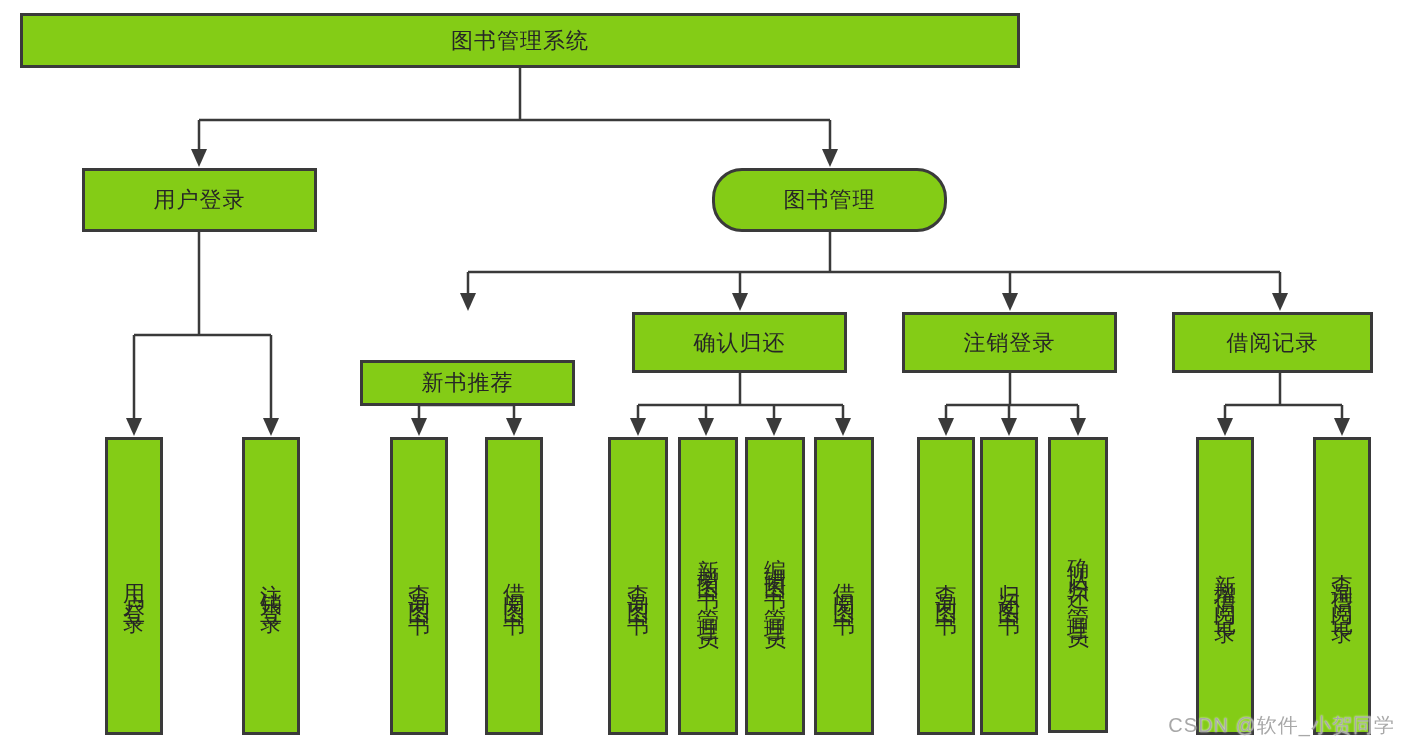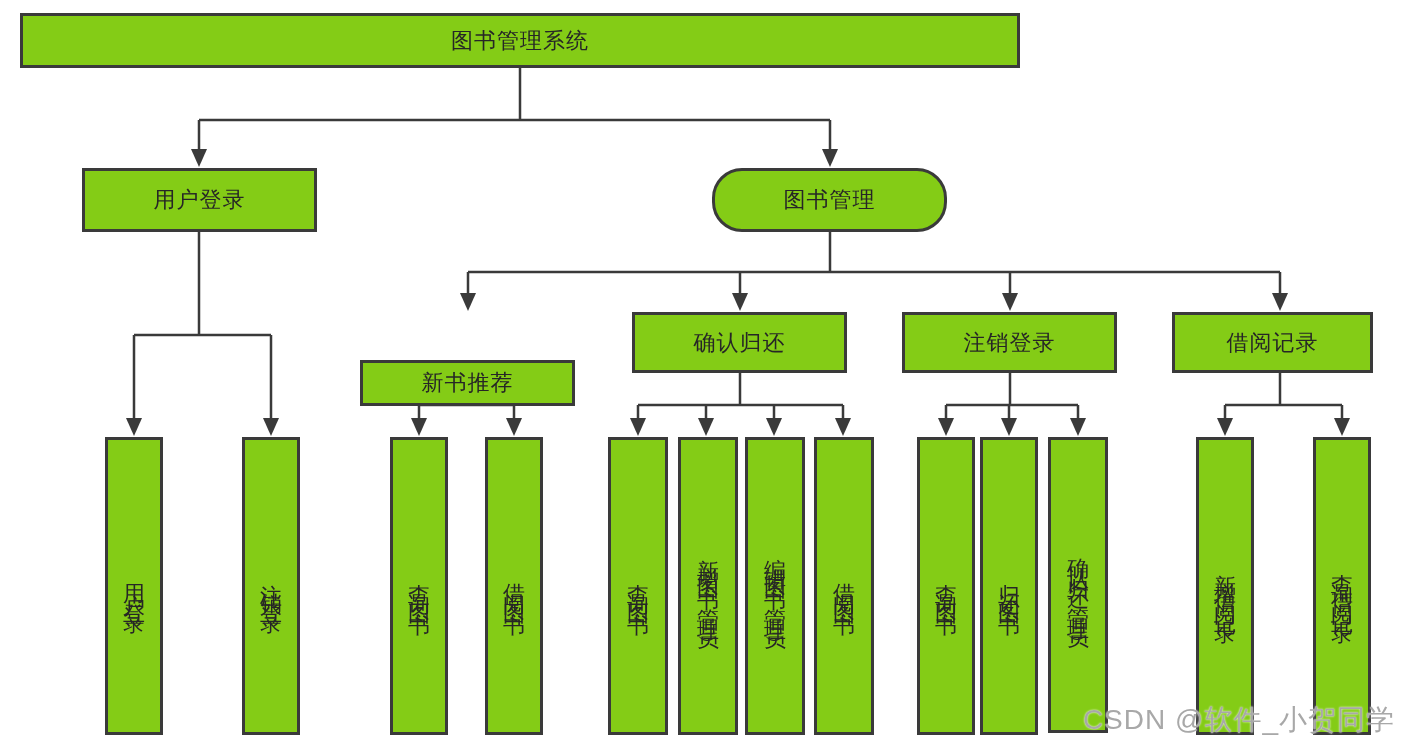--- a/index.html
+++ b/index.html
@@ -44,21 +44,21 @@
     text-orientation: mixed;
     font-size: 22px;
     letter-spacing: 10px;
     line-height: 1;
     white-space: nowrap;
   }
   .watermark {
     position: absolute;
     right: 10px;
     bottom: 8px;
-    font-size: 28px;
+    font-size: 20px;
     letter-spacing: 1px;
     color: var(--watermark);
     z-index: 3;
     text-shadow: 0 0 2px #ffffff;
   }
 </style>
 </head>
 <body>
 
 <div class="stage">

